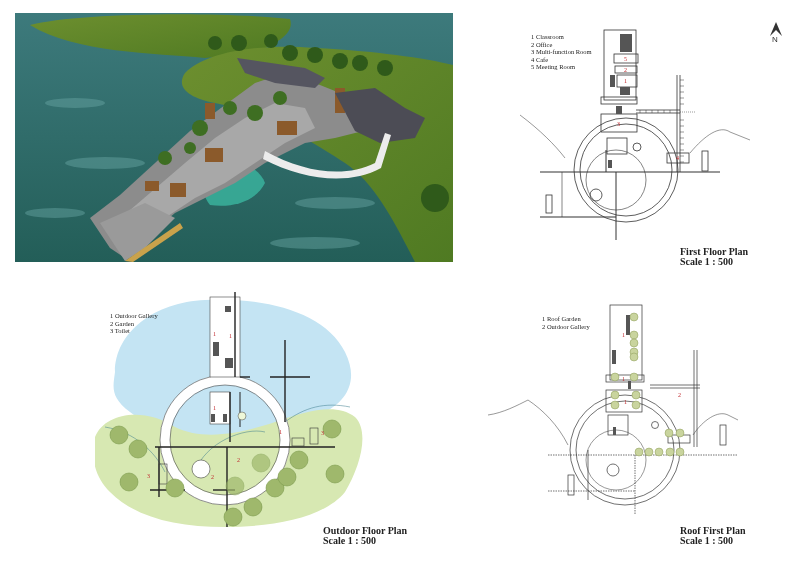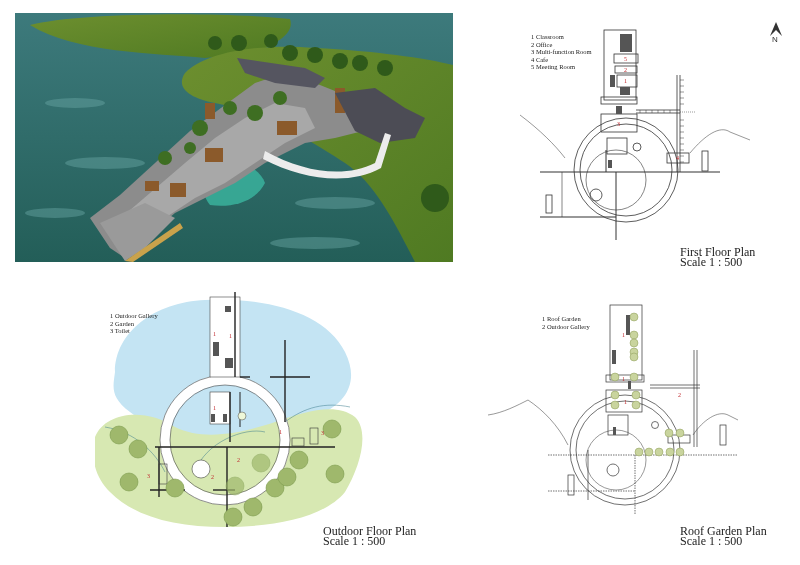--- a/index.html
+++ b/index.html
@@ -2,21 +2,21 @@
 <html><head>
 <meta charset="utf-8">
 <style>
   html,body{margin:0;padding:0;background:#ffffff;}
   body{width:800px;height:565px;position:relative;overflow:hidden;font-family:"Liberation Serif","DejaVu Serif",serif;}
   .abs{position:absolute;}
   .render{left:15px;top:13px;width:438px;height:249px;overflow:hidden;}
   .render svg{display:block;}
   .legend{font-size:6.5px;line-height:7.6px;color:#222;white-space:nowrap;}
   .legend div{margin:0;}
-  .title{font-size:12px;font-weight:normal;line-height:10px;color:#222;white-space:nowrap;}
+  .title{font-size:10px;font-weight:bold;line-height:10px;color:#222;white-space:nowrap;}
   .north{left:764px;top:20px;width:24px;height:26px;}
   .north-label{font-family:"Liberation Sans",sans-serif;font-size:8px;position:absolute;left:8px;top:15px;color:#333;}
   .plan svg{display:block;}
   .rnum{font-size:6px;fill:#c0282d;font-family:"Liberation Serif",serif;}
 </style>
 </head>
 <body>
 
 <div class="abs render">
   <svg width="438" height="249" viewBox="0 0 438 249">
@@ -304,15 +304,15 @@
     <text class="rnum" x="190" y="102">2</text>
   </svg>
 </div>
 
 <div class="abs legend" style="left:542px;top:315px;">
   <div>1 Roof Garden</div>
   <div>2 Outdoor Gallery</div>
 </div>
 
 <div class="abs title" style="left:680px;top:526px;">
-  <div>Roof Garden Plan</div>
+  <div>Roof First Plan</div>
   <div>Scale 1 : 500</div>
 </div>
 
 </body></html>

